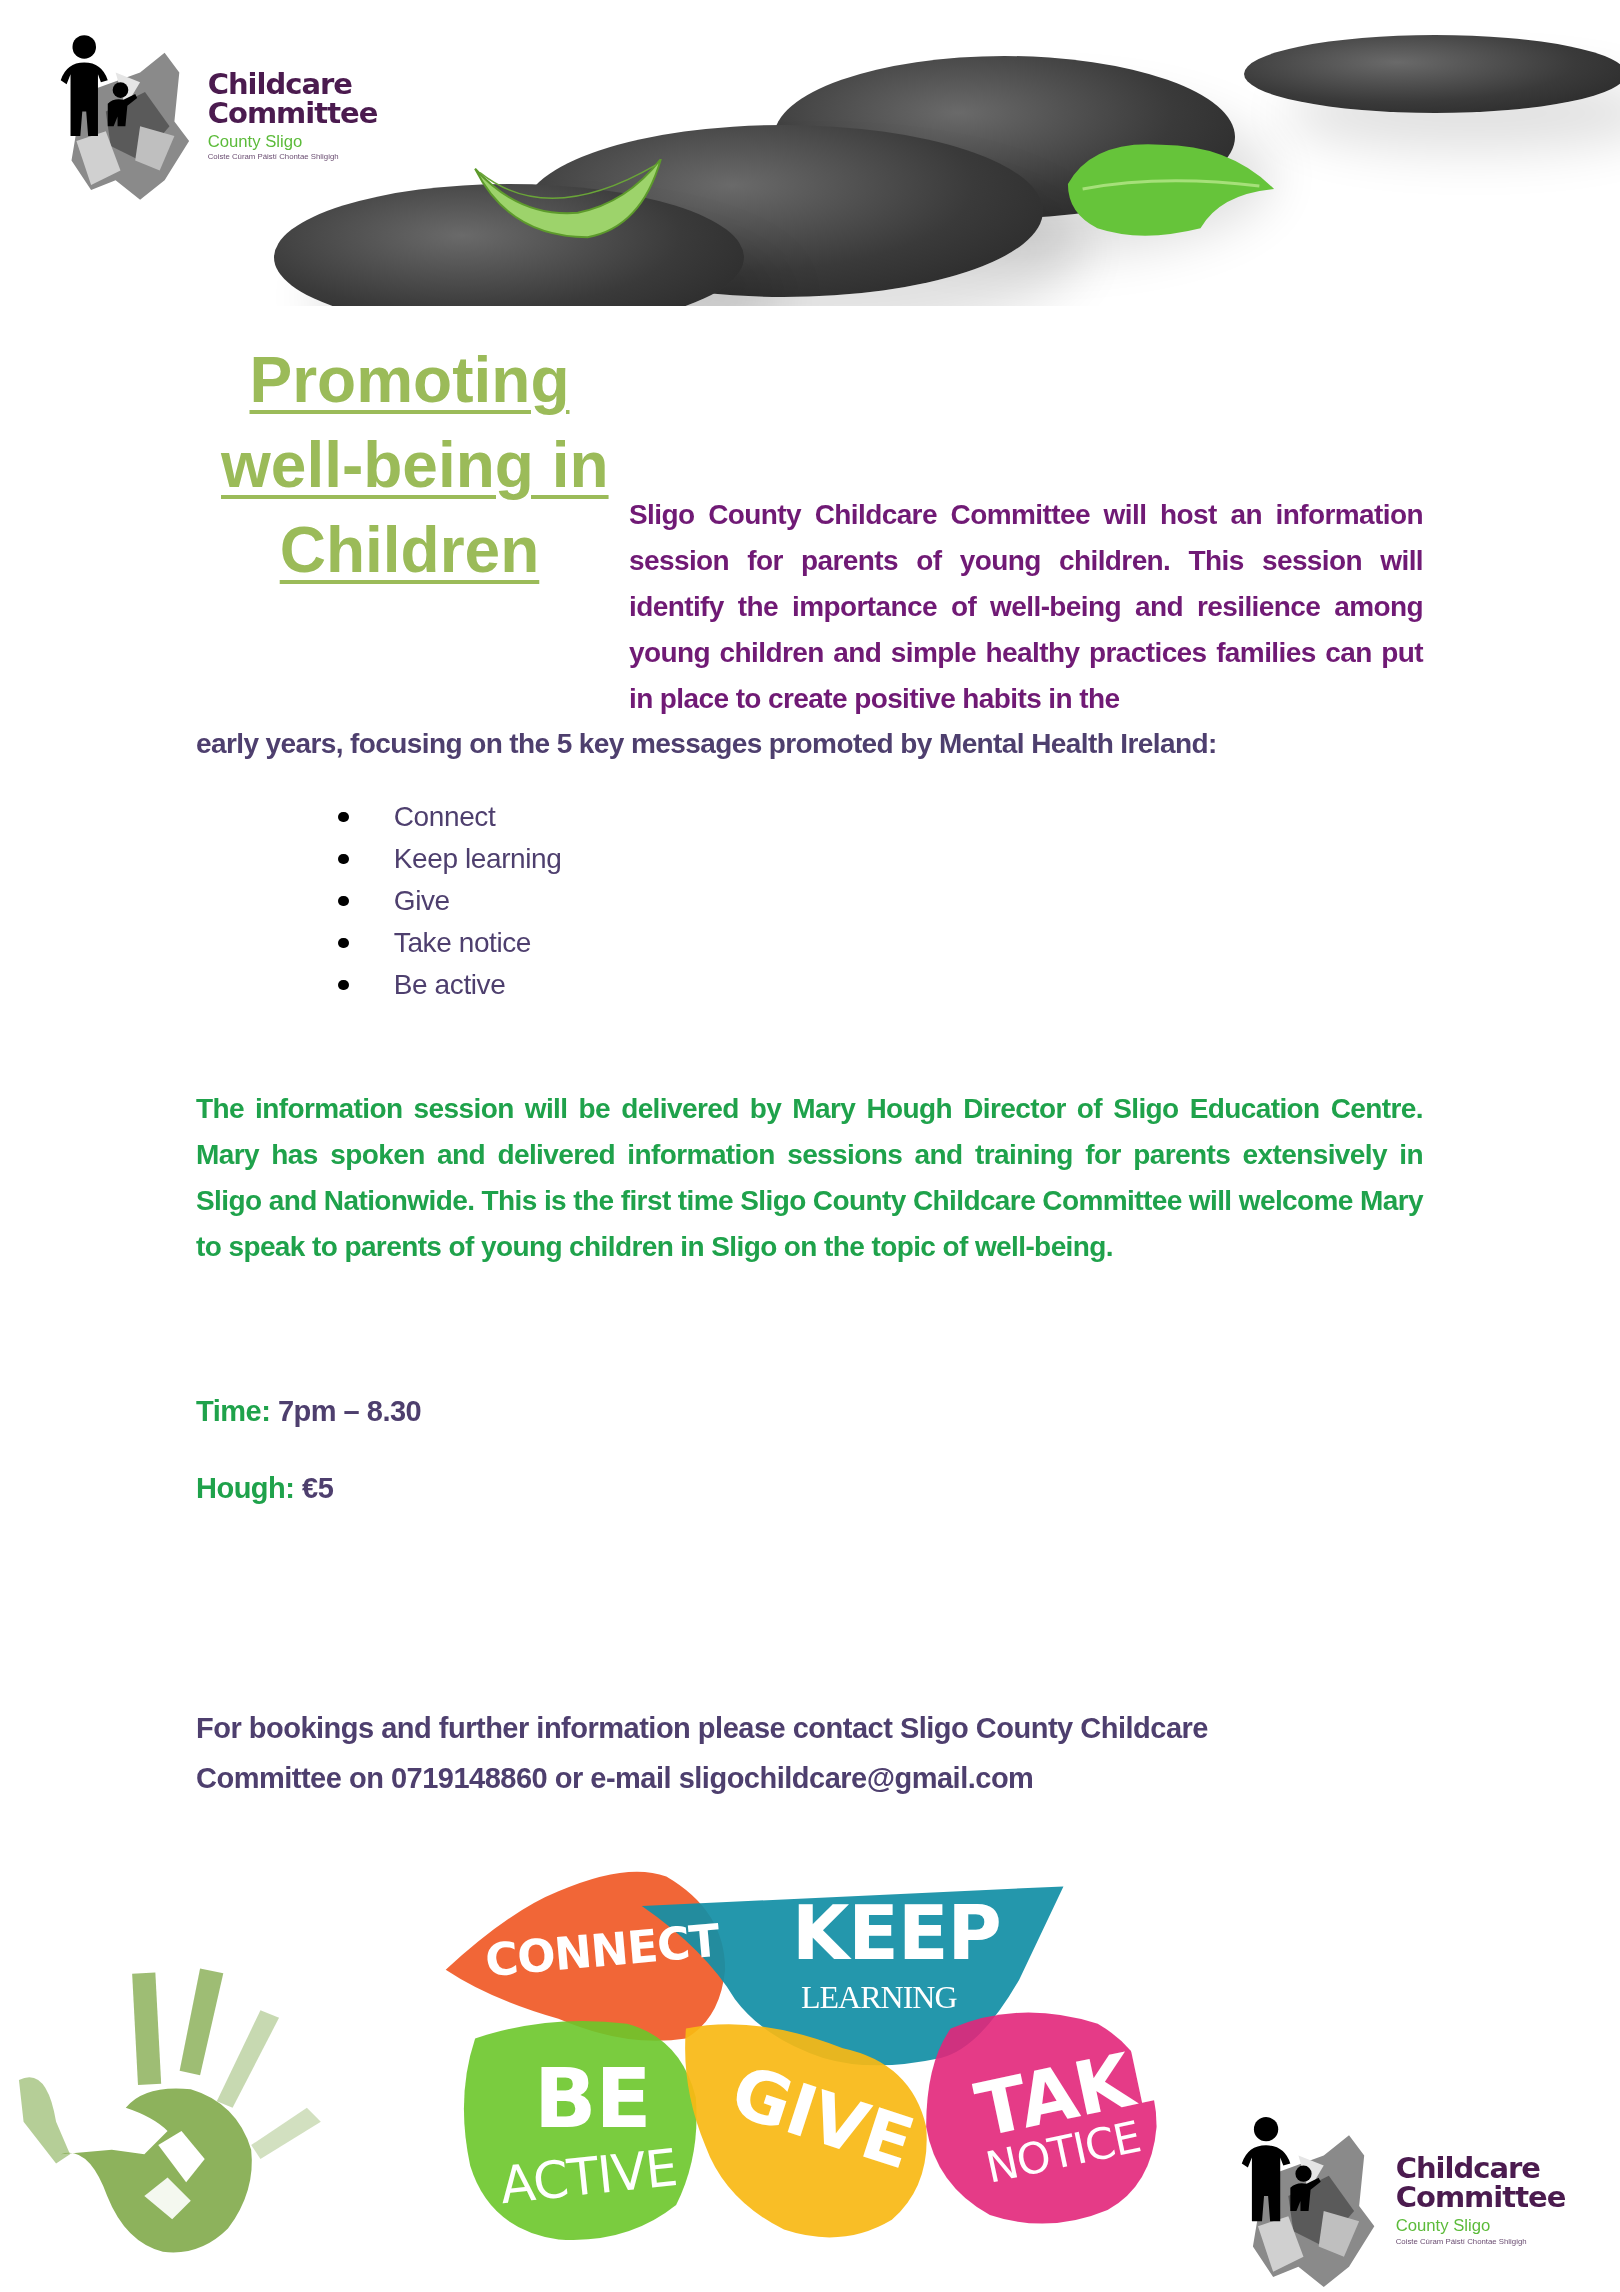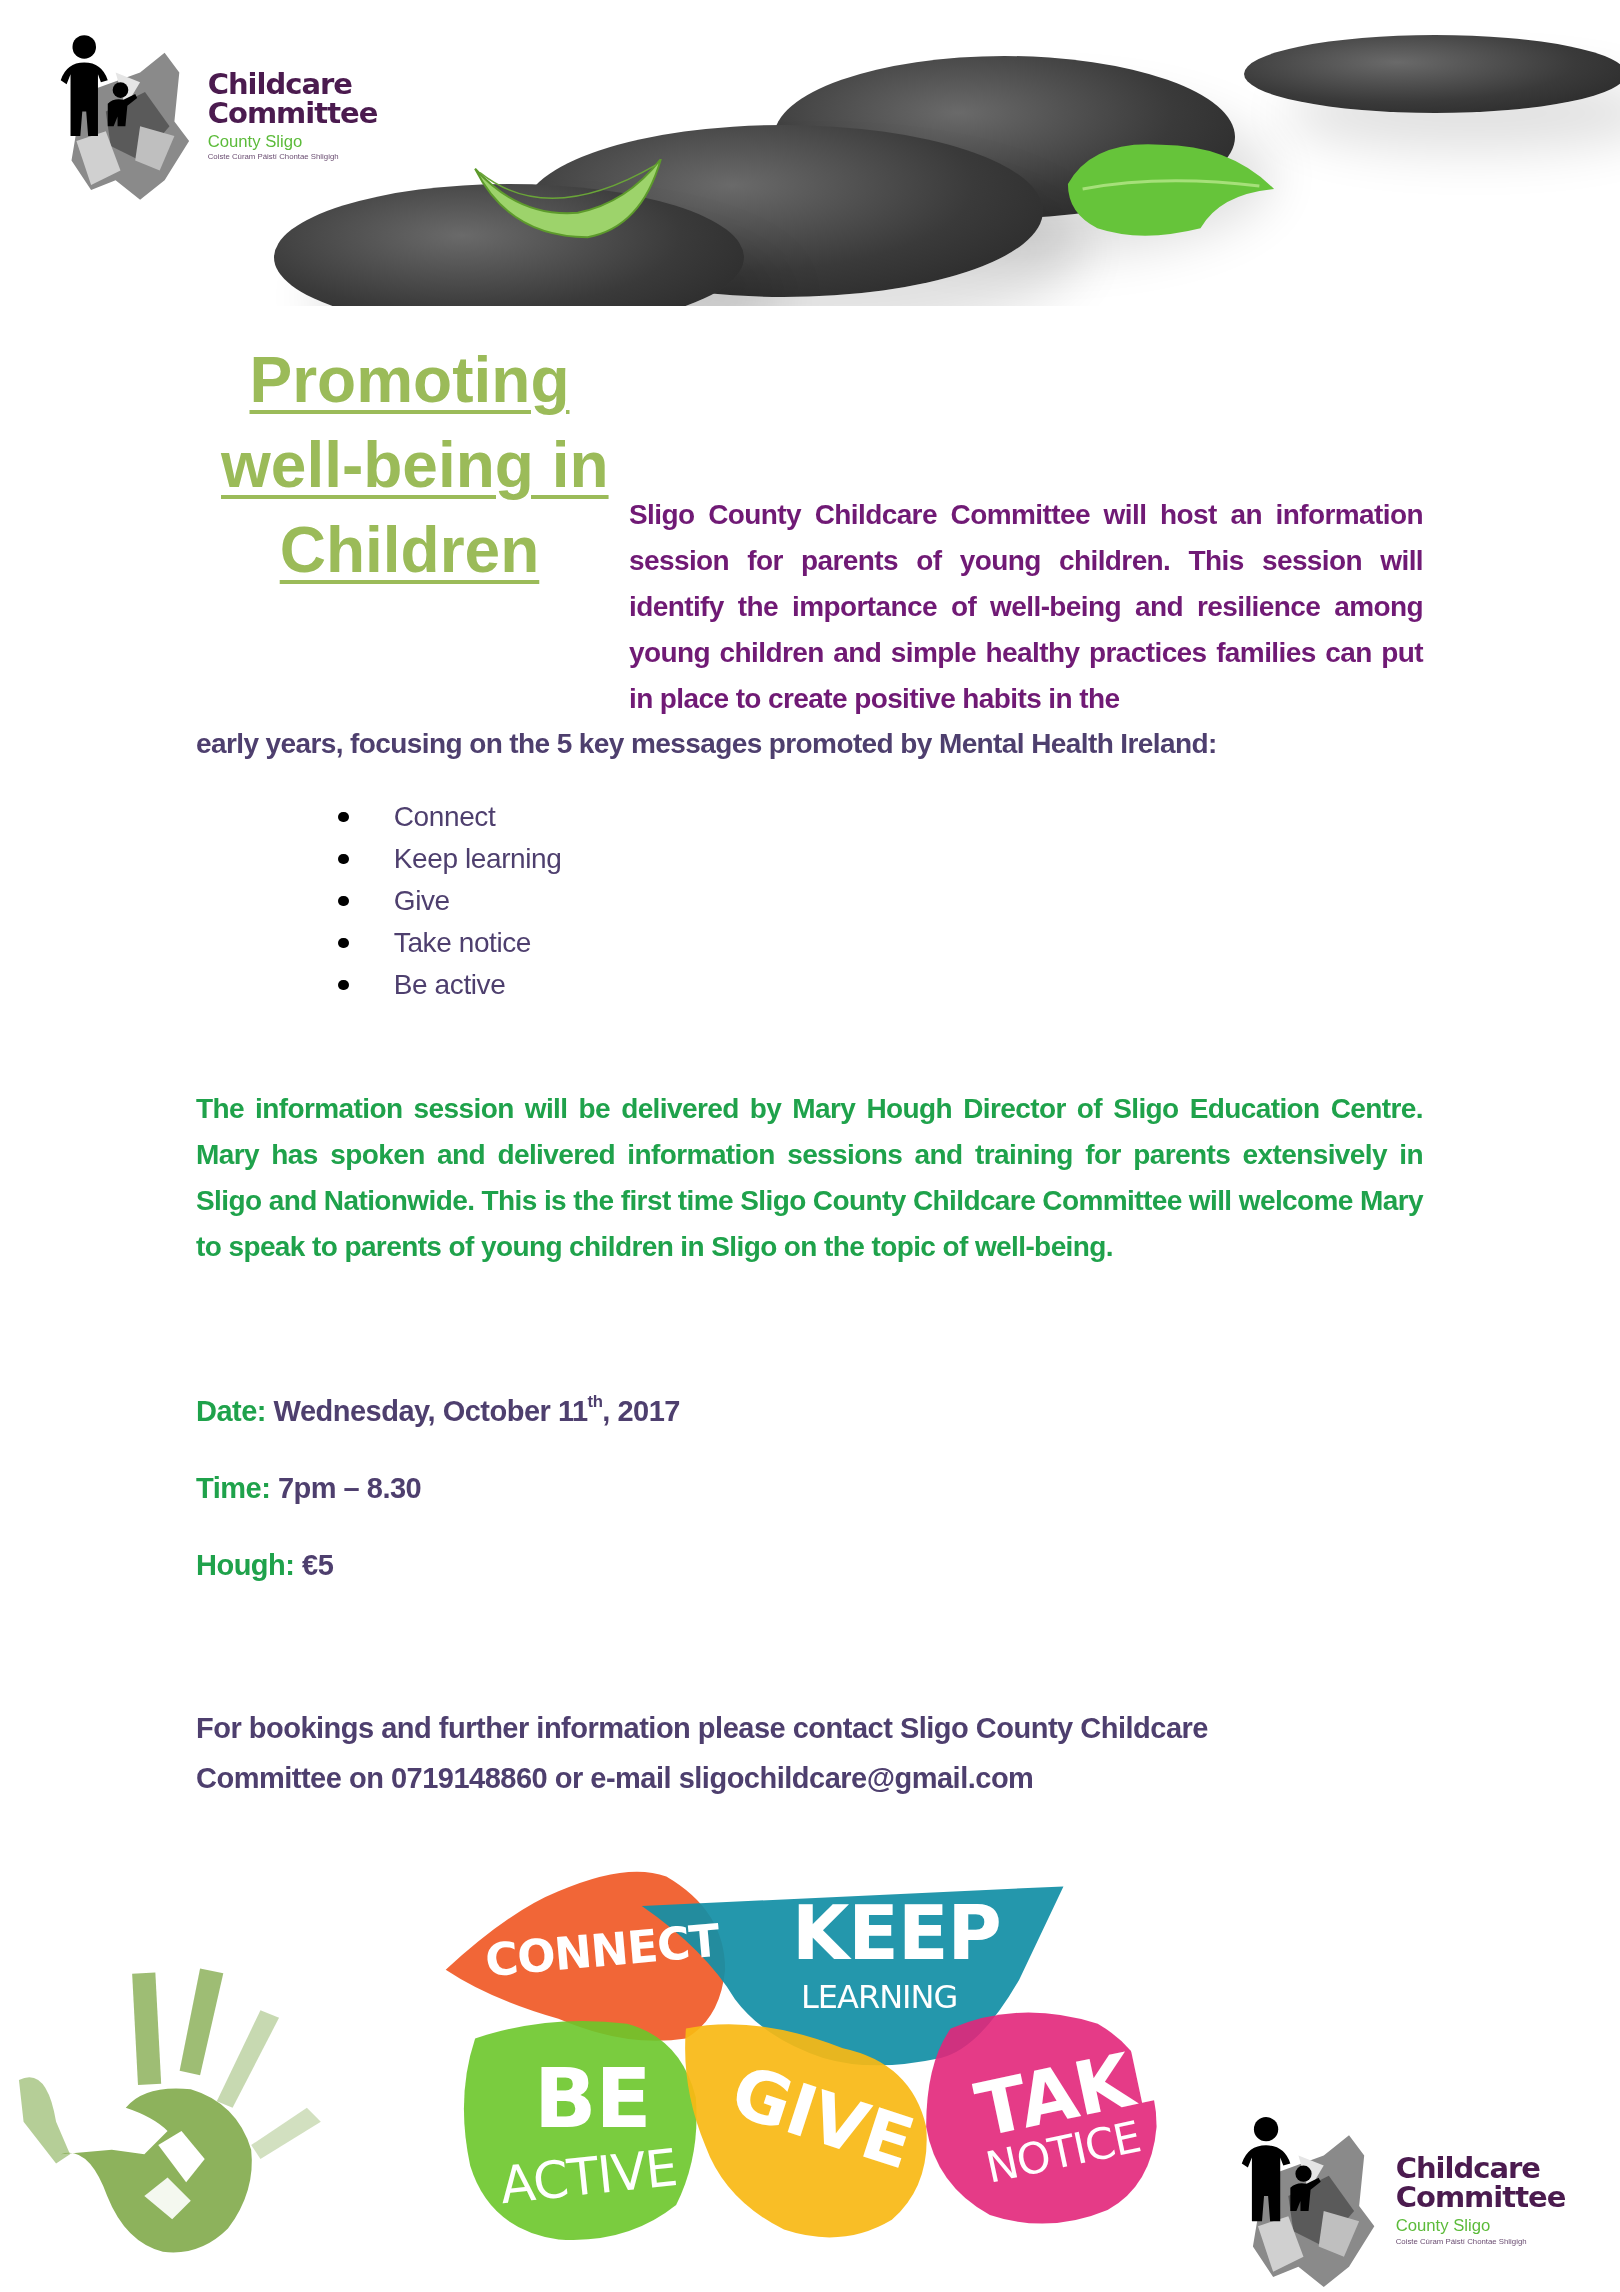--- a/index.html
+++ b/index.html
@@ -133,23 +133,20 @@
   <li>
       <span class="dot"></span>
       <span>Be active</span>
     </li>
 </ul>
 
 <div class="speaker">The information session will be delivered by Mary Hough Director of Sligo Education Centre. Mary has spoken and delivered information sessions and training for parents extensively in Sligo and Nationwide. This is the first time Sligo County Childcare Committee will welcome Mary to speak to parents of young children in Sligo on the topic of well-being.</div>
 
 <div class="details">
   <div class="row">
-    <span class="k">Date:</span><span class="v"><span> Wednesday, October 11</span><sup>th</sup><span>, 2017</span></span>
-  </div>
-  <div class="row">
     <span class="k">Time:</span><span class="v"> 7pm – 8.30</span>
   </div>
   <div class="row">
     <span class="k">Hough:</span><span class="v"> €5</span>
   </div>
 </div>
 
 <div class="contact">
   <div>For bookings and further information please contact Sligo County Childcare</div>
   <div>Committee on 0719148860 or e-mail sligochildcare@gmail.com</div>
@@ -169,21 +166,21 @@
 <div class="fiveways">
   <svg width="755" height="412" viewBox="0 0 770 420" style="position:absolute;left:0;top:0;">
     <path d="M15,120 Q80,60 130,40 Q200,10 240,25 Q300,60 300,120 Q295,170 260,190 Q200,200 130,170 Q60,150 15,120 Z" fill="#f05a28" opacity="0.93"></path>
     <path d="M215,55 L645,35 L600,130 Q560,200 520,210 Q450,225 400,210 Q340,190 310,150 Q280,100 215,55 Z" fill="#138fa6" opacity="0.93"></path>
     <path d="M45,190 Q120,165 200,175 Q255,190 270,250 Q275,310 250,360 Q200,400 130,395 Q60,385 40,320 Q25,250 45,190 Z" fill="#6cc72a" opacity="0.9"></path>
     <path d="M260,180 Q330,165 420,200 Q490,215 505,280 Q510,340 470,375 Q420,405 360,385 Q300,355 280,300 Q255,240 260,180 Z" fill="#f9b813" opacity="0.92"></path>
     <path d="M530,180 Q600,150 680,175 Q740,210 740,280 Q735,340 690,365 Q630,390 570,370 Q515,340 505,280 Q505,215 530,180 Z" fill="#e2267a" opacity="0.9"></path>
   </svg>
   <div class="blob-label" style="left:54px; top:76px; font-size:45px; transform:rotate(-5deg);">CONNECT</div>
   <div class="blob-label" style="left:361px; top:44px; font-size:74px;">KEEP</div>
-  <div class="blob-label" style="left:370px; top:129px; font-size:32px; font-weight:normal;">LEARNING</div>
+  <div class="blob-label" style="left:370px; top:129px; font-size:32px; font-weight:normal;font-family:Liberation Serif, serif;">LEARNING</div>
   <div class="blob-label" style="left:103px; top:206px; font-size:82px;">BE</div>
   <div class="blob-label" style="left:69px; top:299px; font-size:51px; font-weight:normal; transform:rotate(-6deg);">ACTIVE</div>
   <div class="blob-label" style="left:299px; top:230px; font-size:71px; transform:rotate(18deg);">GIVE</div>
   <div class="blob-label" style="left:544px; top:201px; font-size:74px; transform:rotate(-12deg);">TAKE</div>
   <div class="blob-label" style="left:554px; top:279px; font-size:43px; font-weight:normal; transform:rotate(-12deg);">NOTICE</div>
 </div>
 
 <div class="logo bottom">
   <div class="logo-mark">
     <svg width="157" height="172" viewBox="0 0 150 170">

